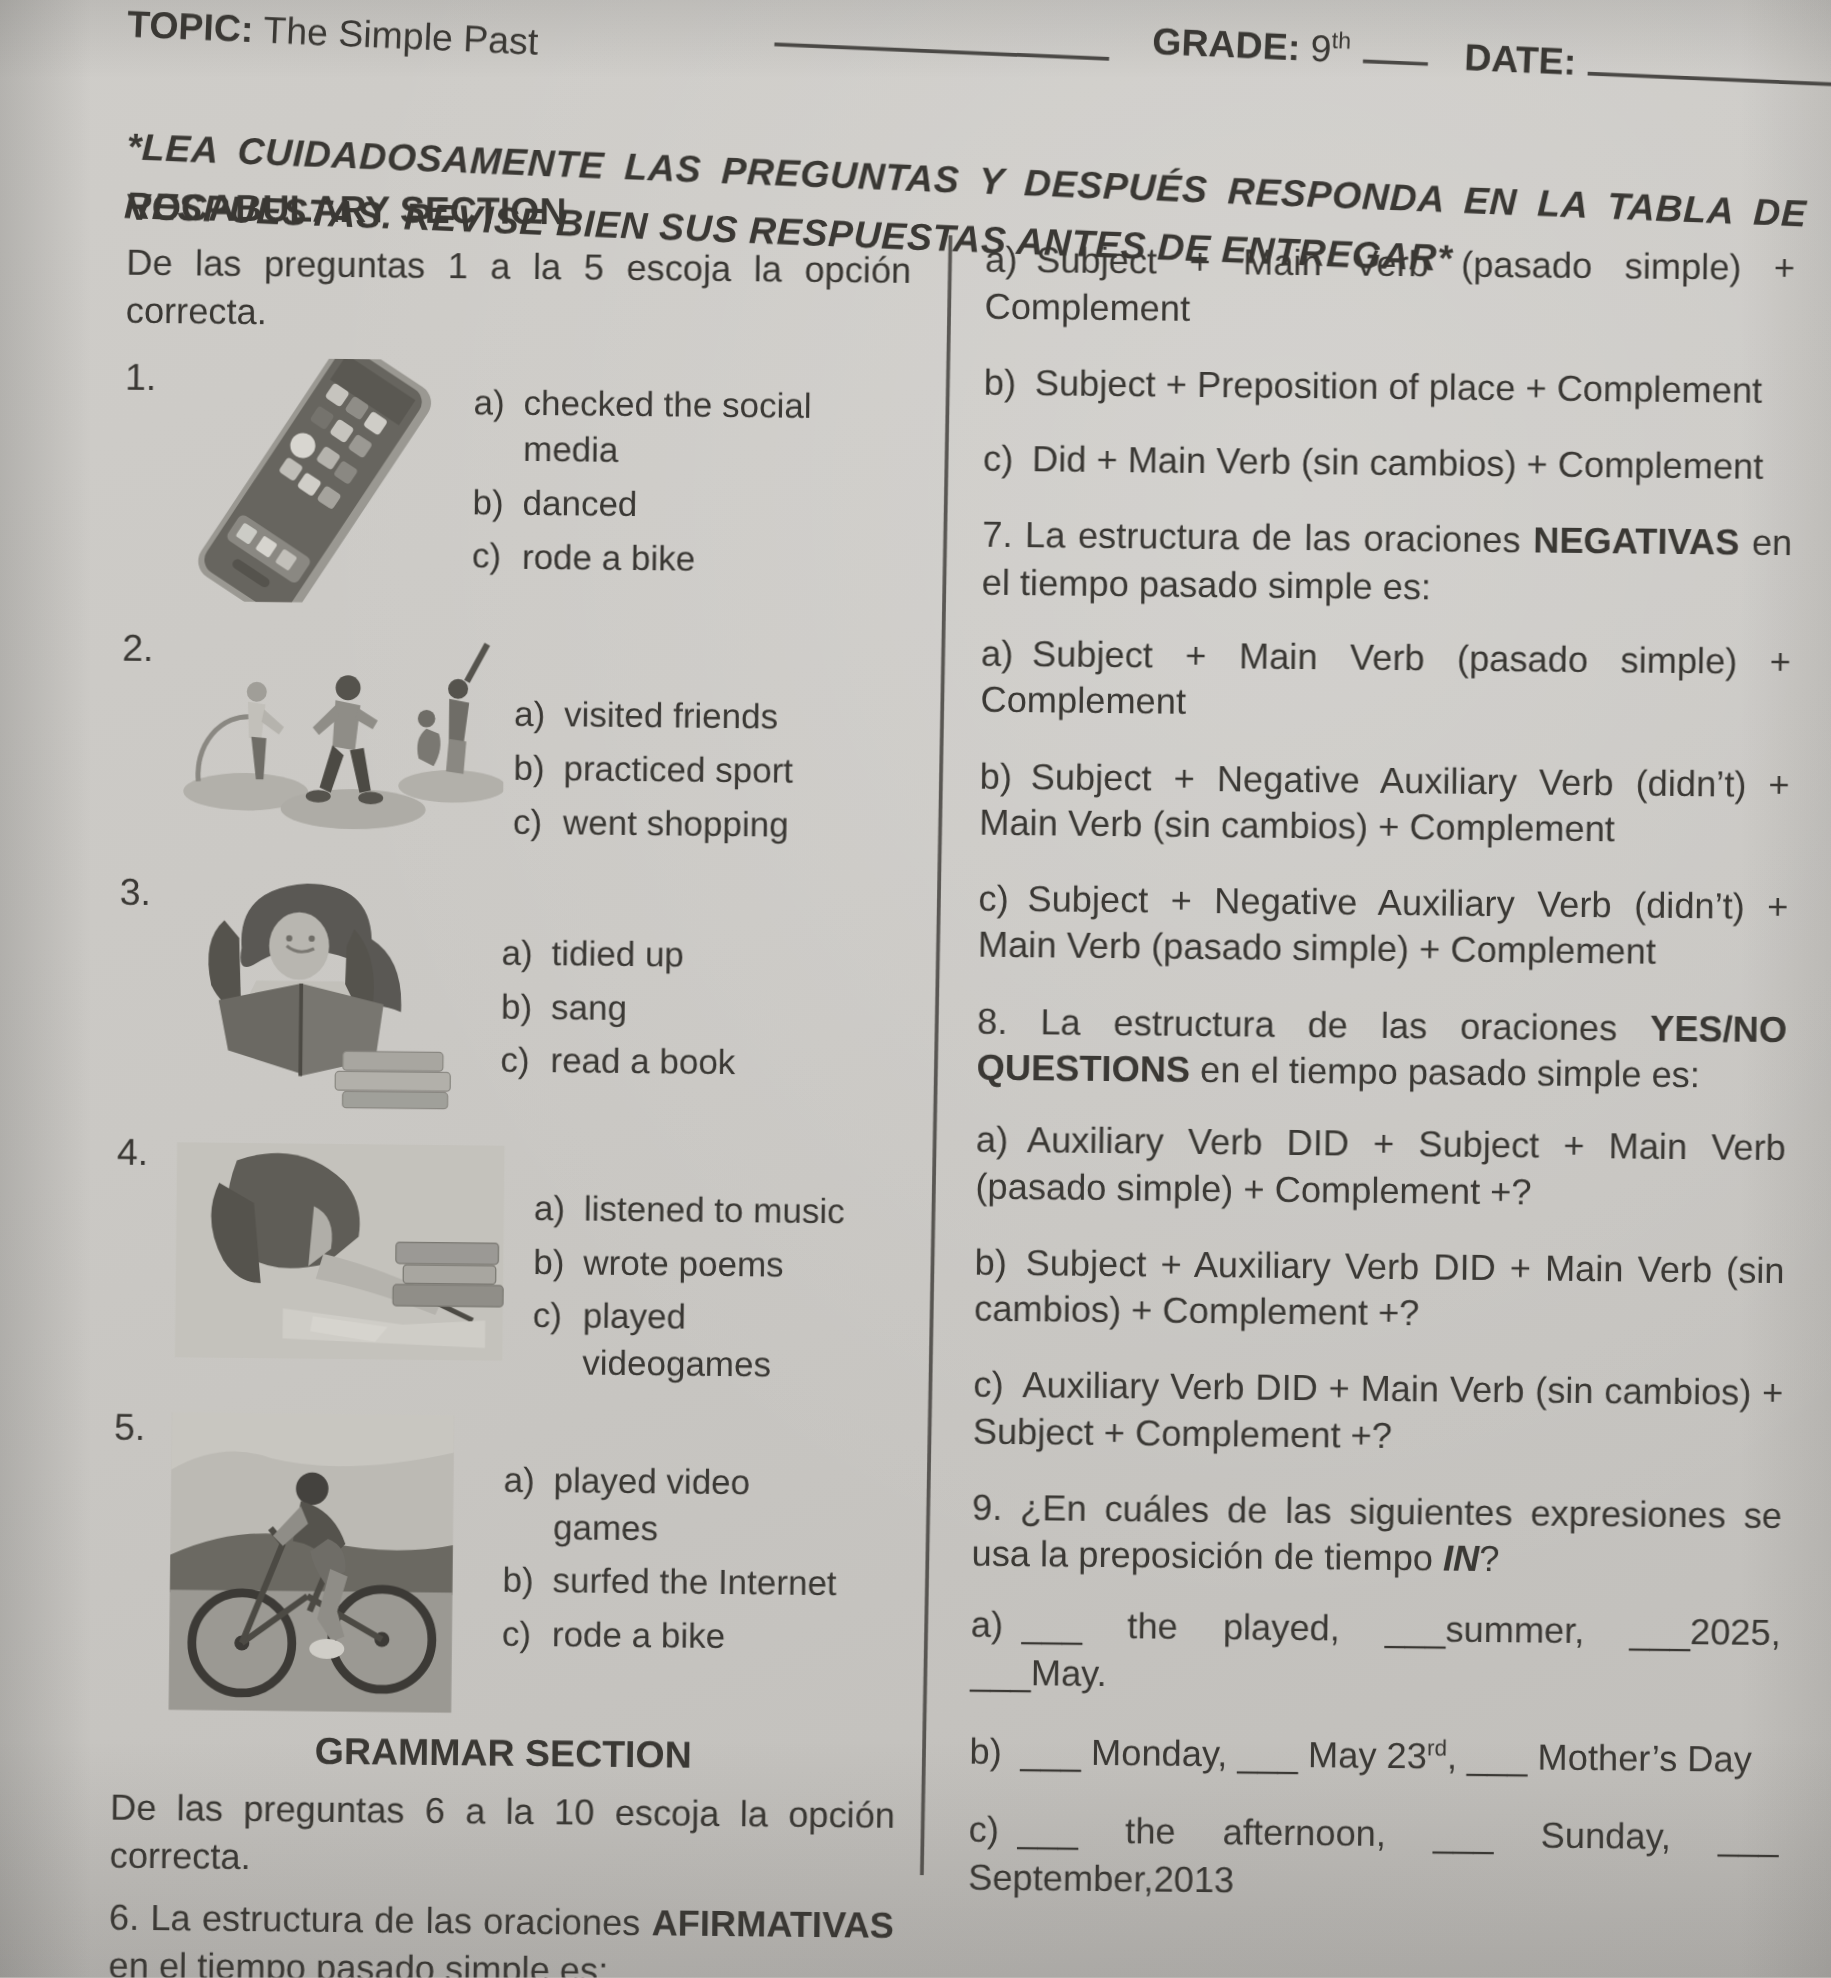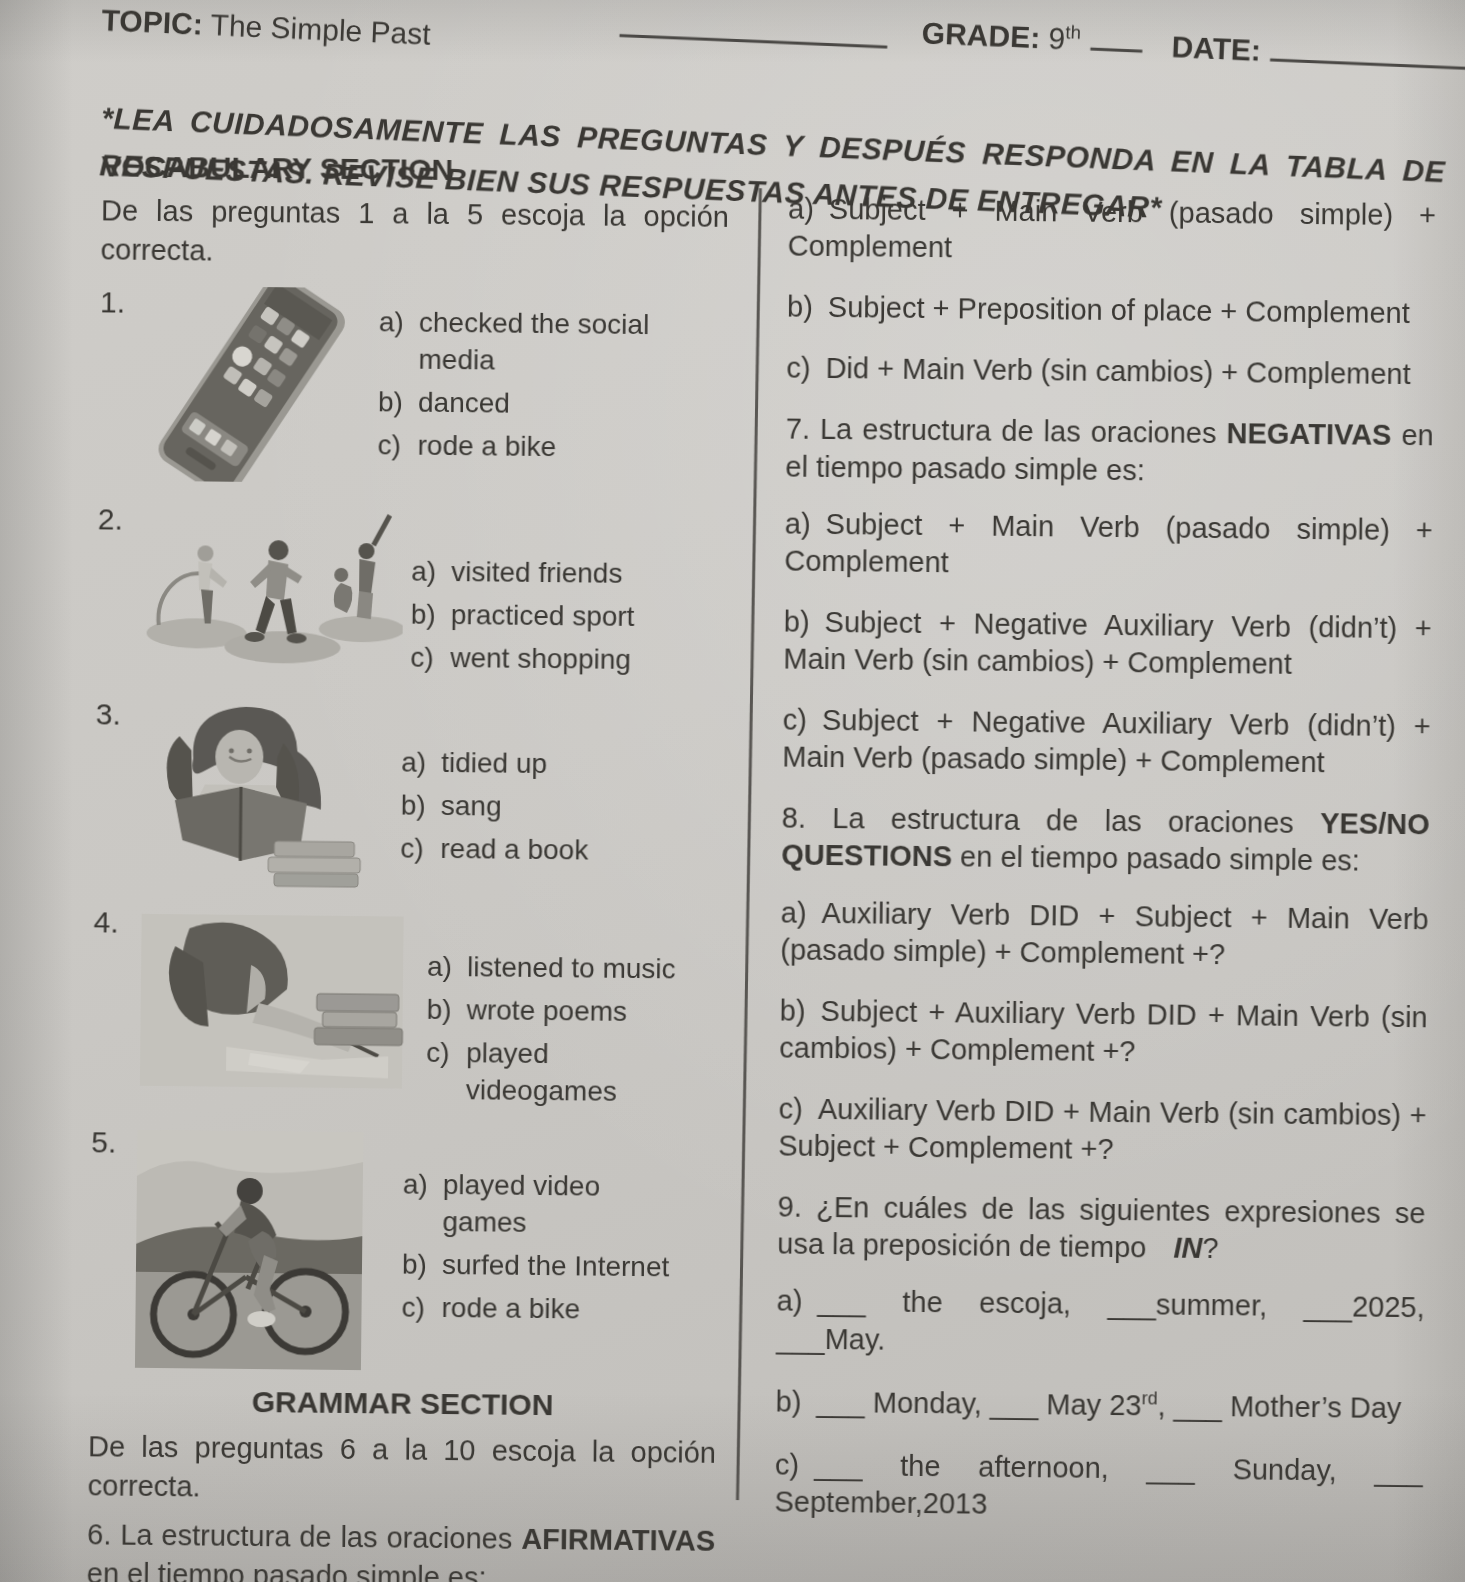--- a/index.html
+++ b/index.html
@@ -16,21 +16,21 @@
       linear-gradient(160deg,#cfcdc9 0%, #cac8c4 45%, #c0beba 100%);
   }
   .paper::after{
     content:"";position:absolute;inset:0;pointer-events:none;
     background:
       linear-gradient(to right, rgba(40,40,38,0.16), rgba(0,0,0,0) 5%, rgba(0,0,0,0) 95%, rgba(60,58,54,0.10)),
       linear-gradient(to bottom, rgba(30,30,28,0.10), rgba(0,0,0,0) 4%, rgba(0,0,0,0) 88%, rgba(50,48,46,0.16));
   }
   .content{position:absolute;inset:0;transform:rotate(0.6deg);transform-origin:50% 50%;filter:blur(0.3px);}
   .b{font-weight:bold;}
-  .bi{font-weight:bold;font-style:italic;margin-left:19px;}
+  .bi{font-weight:bold;font-style:italic;}
   sup{font-size:0.62em;}
 
   
   .header{position:absolute;left:95px;top:-14px;width:1345px;height:150px;
           transform:rotate(1.9deg);transform-origin:0 0;font-size:30px;}
   .topic{position:absolute;left:0;top:24px;}
   .topic .b{margin-right:8px;}
   .hline-top{position:absolute;left:518px;top:8px;width:268px;height:24px;border-bottom:3px solid #4a4845;}
   .grade{position:absolute;left:820px;top:0;white-space:nowrap;}
   .short-blank{display:inline-block;width:52px;height:22px;border-bottom:3px solid #4a4845;margin:0 12px 0 10px;}
@@ -322,18 +322,18 @@
     <p class="r-opt"><span class="lbl">a)</span><span>Subject + Main Verb (pasado simple) + Complement</span></p>
     <p class="r-opt"><span class="lbl">b)</span><span>Subject + Negative Auxiliary Verb (didn’t) + Main Verb (sin cambios) + Complement</span></p>
     <p class="r-opt"><span class="lbl">c)</span><span>Subject + Negative Auxiliary Verb (didn’t) + Main Verb (pasado simple) + Complement</span></p>
 
     <p class="r-q"><span>8. La estructura de las oraciones </span><span class="b">YES/NO QUESTIONS</span><span> en el tiempo pasado simple es:</span></p>
     <p class="r-opt"><span class="lbl">a)</span><span>Auxiliary Verb DID + Subject + Main Verb (pasado simple) + Complement +?</span></p>
     <p class="r-opt"><span class="lbl">b)</span><span>Subject + Auxiliary Verb DID + Main Verb (sin cambios) + Complement +?</span></p>
     <p class="r-opt"><span class="lbl">c)</span><span>Auxiliary Verb DID + Main Verb (sin cambios) + Subject + Complement +?</span></p>
 
     <p class="r-q"><span>9. ¿En cuáles de las siguientes expresiones se usa la preposición de tiempo </span><span class="bi">IN</span><span>?</span></p>
-    <p class="r-opt tight"><span class="lbl">a)</span><span>___ the escoja, ___summer, ___2025, ___May.</span></p>
+    <p class="r-opt tight"><span class="lbl">a)</span><span>___ the played, ___summer, ___2025, ___May.</span></p>
     <p class="r-opt tight"><span class="lbl">b)</span><span>___ Monday, ___ May 23</span><sup>rd</sup><span>, ___ Mother’s Day</span></p>
     <p class="r-opt tight"><span class="lbl">c)</span><span>___ the afternoon, ___ Sunday, ___ September,2013</span></p>
 
   </div>
 </div>
 
 </body></html>

